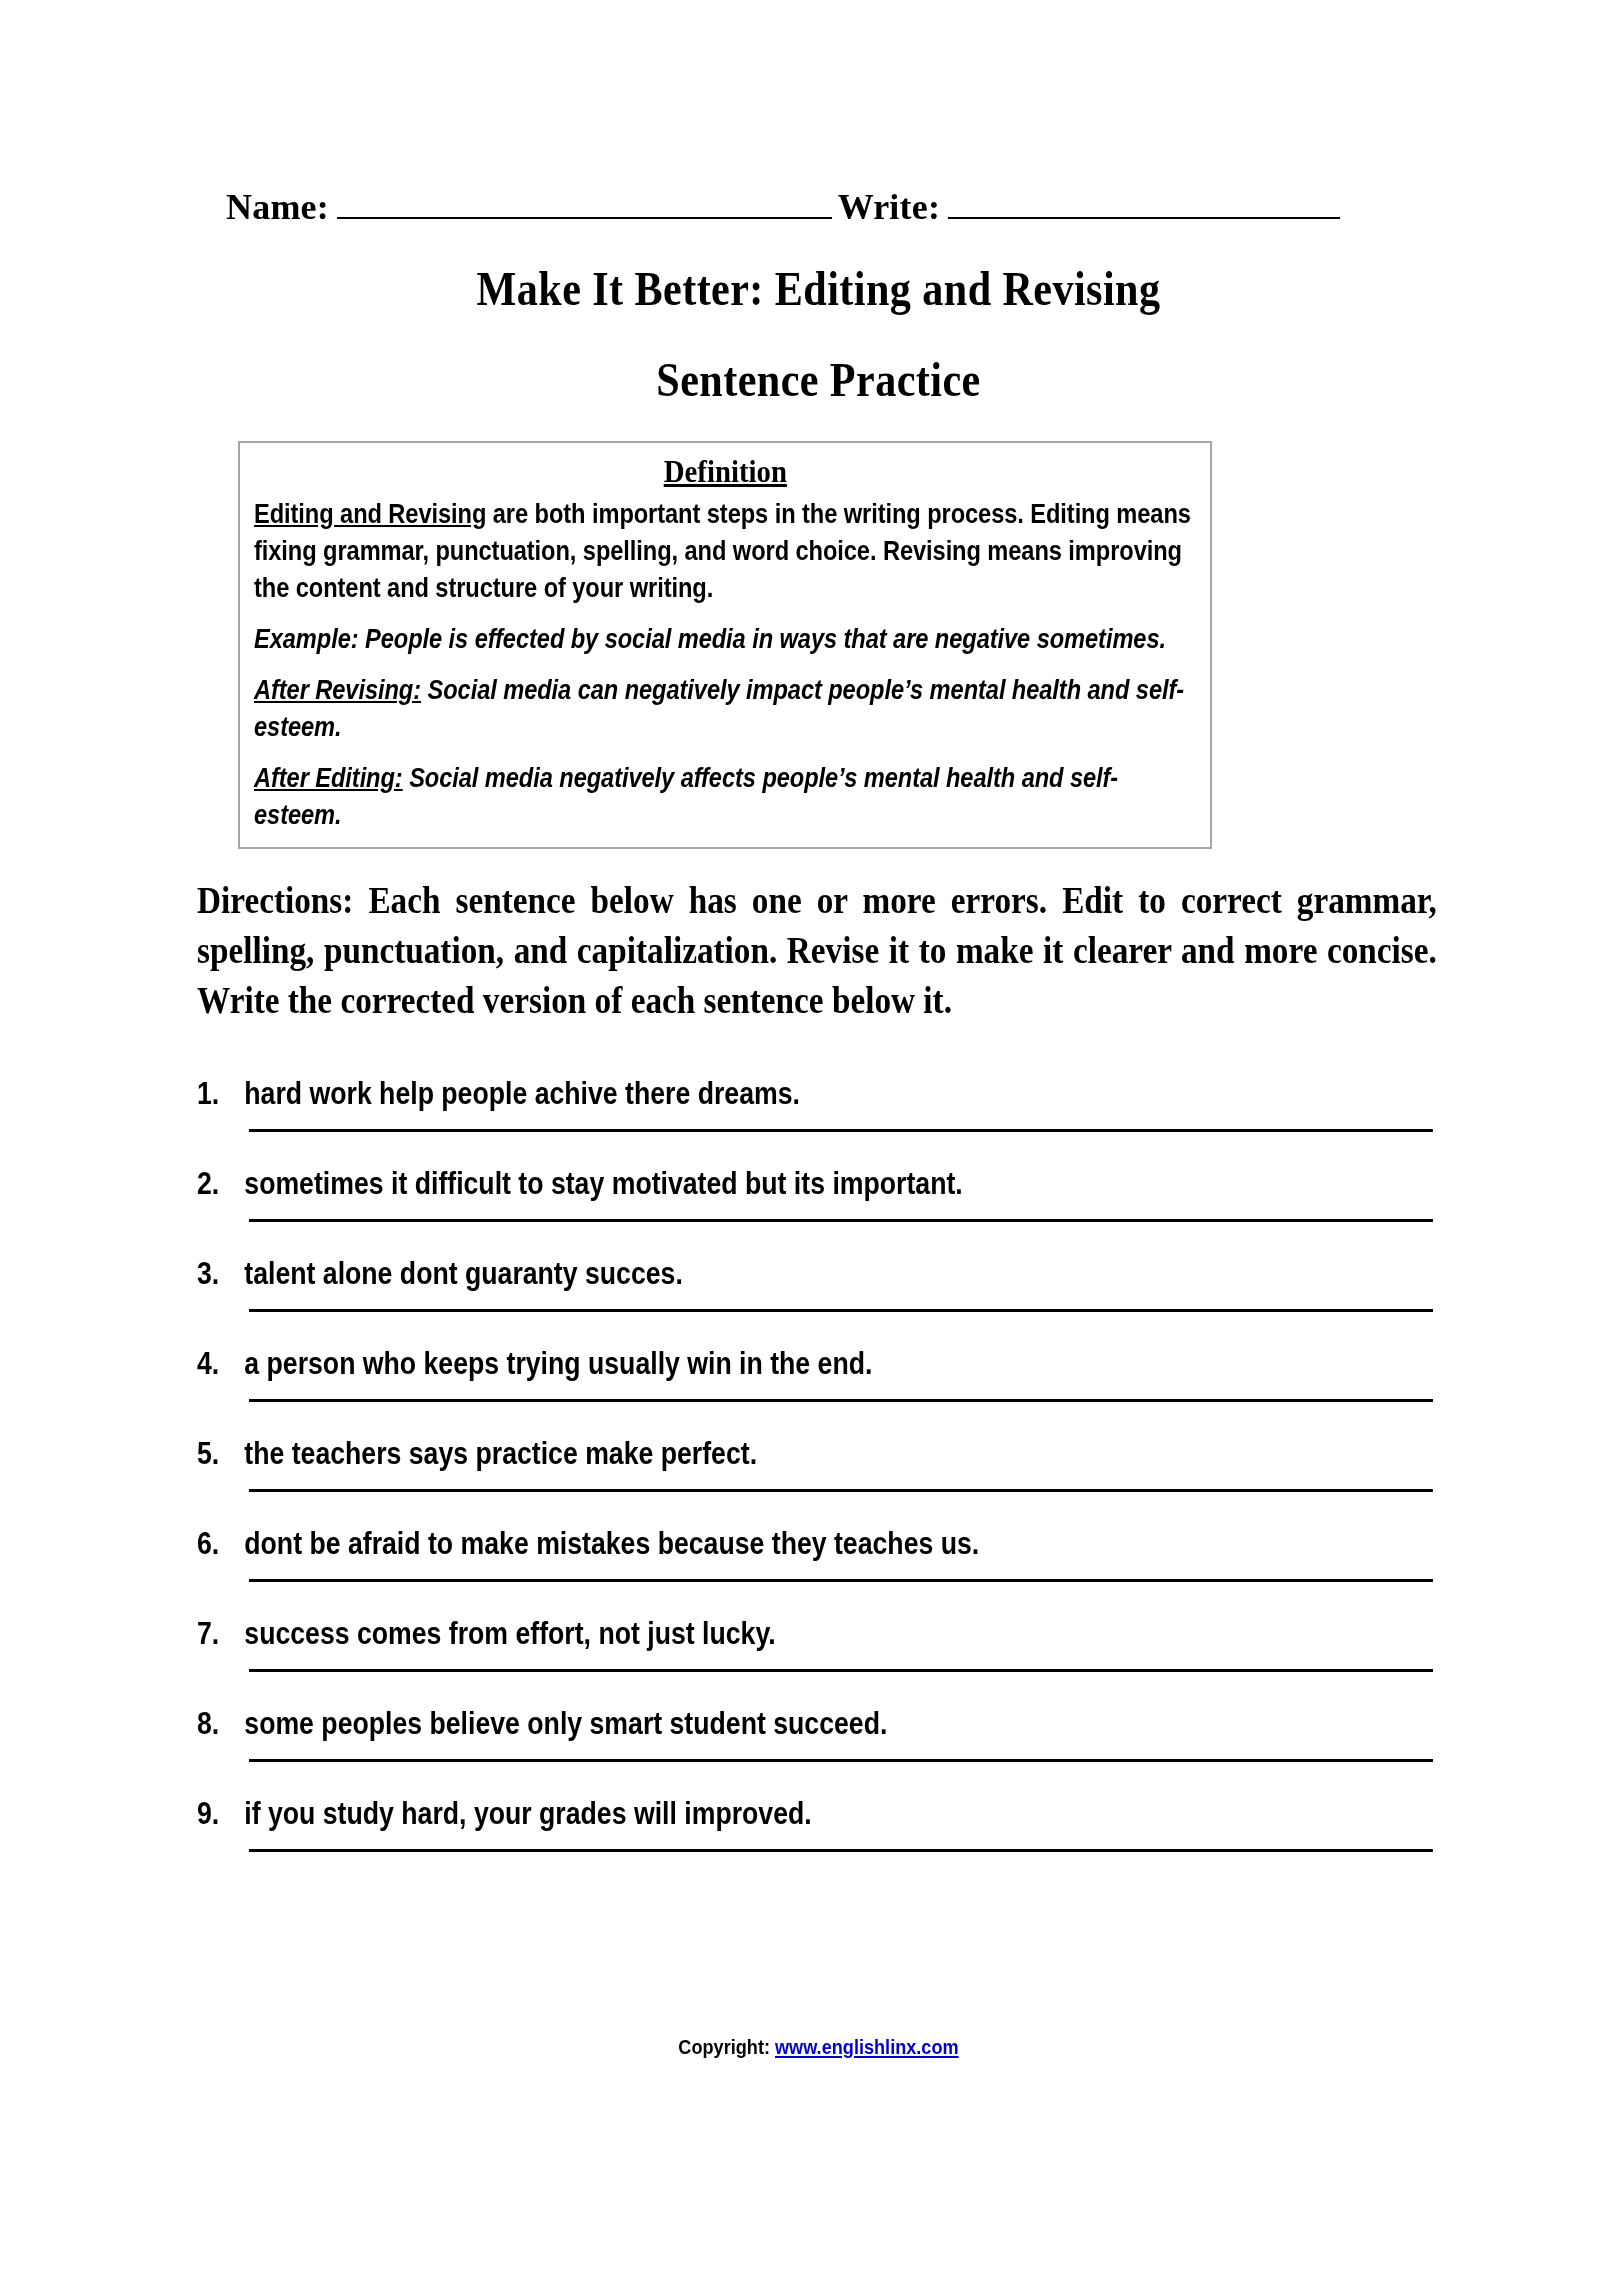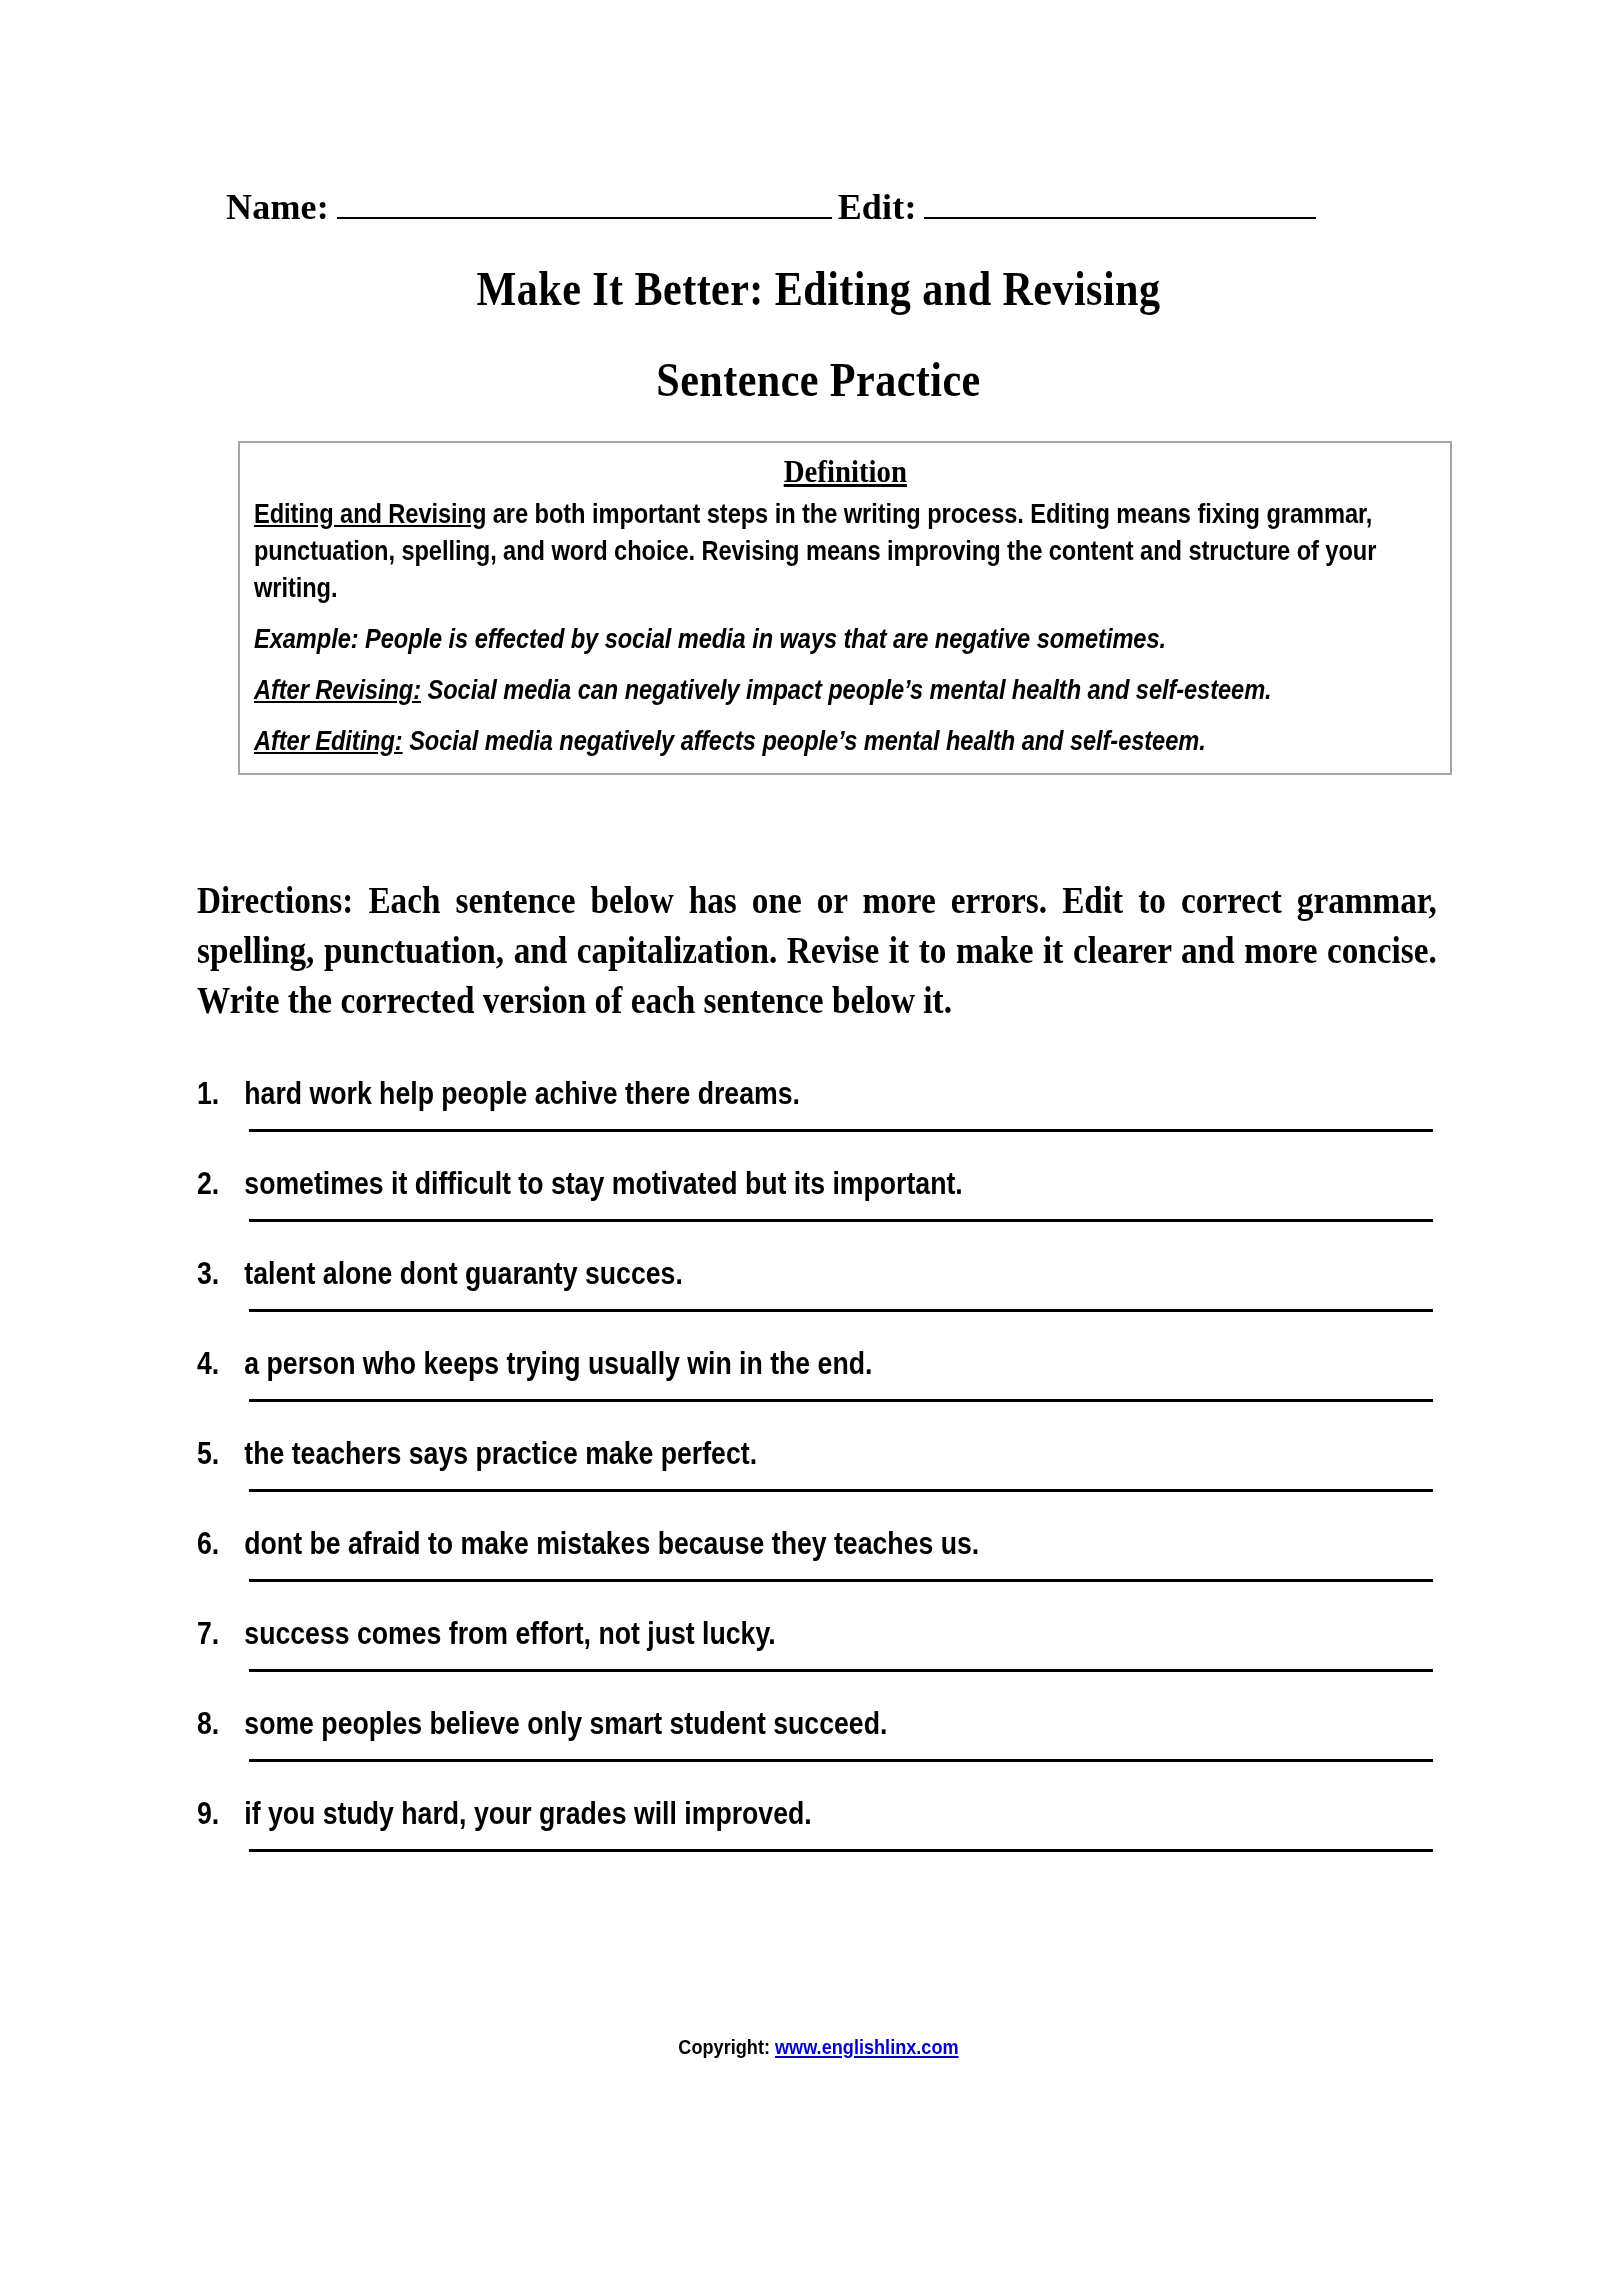--- a/index.html
+++ b/index.html
@@ -53,21 +53,21 @@
     letter-spacing: 0.5px;
   }
   .title-1 { top: 260px; }
   .title-2 { top: 351px; }
 
   
   .def-box {
     position: absolute;
     left: 230px;
     top: 441px;
-    width: 1214px;
+    width: 974px;
     border: 2px solid #a6a6a6;
     box-sizing: border-box;
     padding: 9.8px 13.7px 13.7px 13.7px;
     background: #ffffff;
   }
   .def-heading {
     text-align: center;
     font-family: "Liberation Serif", serif;
     font-weight: bold;
     font-size: 32px;
@@ -157,21 +157,21 @@
   }
 </style>
 </head>
 <body>
 
 <div class="page">
 
   <div class="header-line">
     <span>Name:</span>
     <span class="rule rule-name"></span>
-    <span>Edit:</span>
+    <span>Write:</span>
     <span class="rule rule-date"></span>
   </div>
 
   <div class="title title-1">Make It Better: Editing and Revising</div>
   <div class="title title-2">Sentence Practice</div>
 
   <div class="def-box">
     <div class="def-heading">Definition</div>
     <div class="def-body">
       <p><span class="u">Editing and Revising</span><span> are both important steps in the writing process. Editing means fixing grammar, punctuation, spelling, and word choice. Revising means improving the content and structure of your writing.</span></p>

